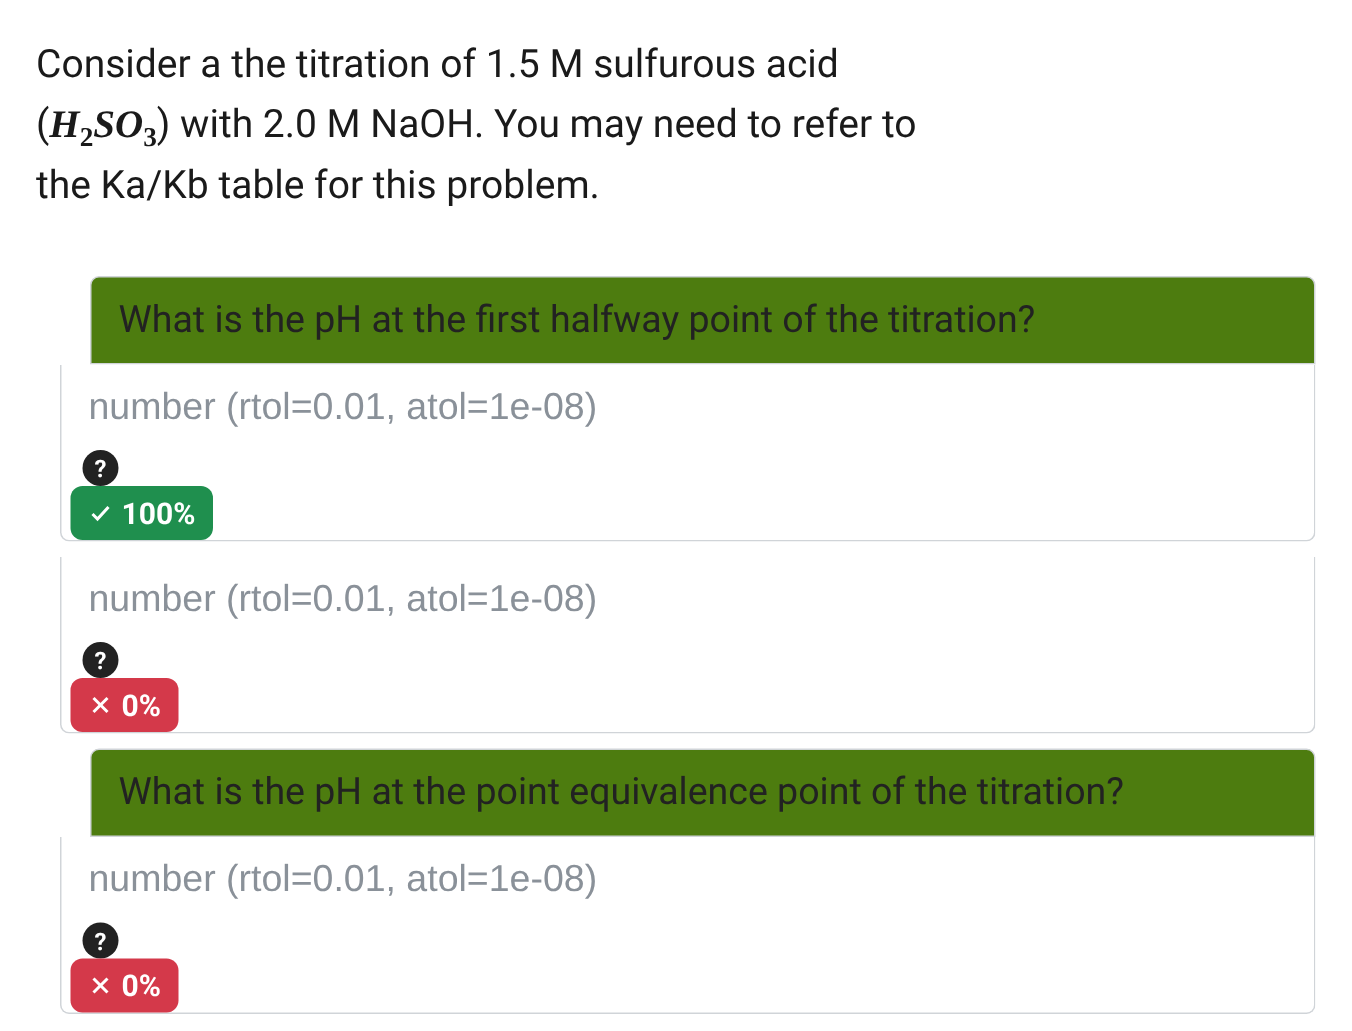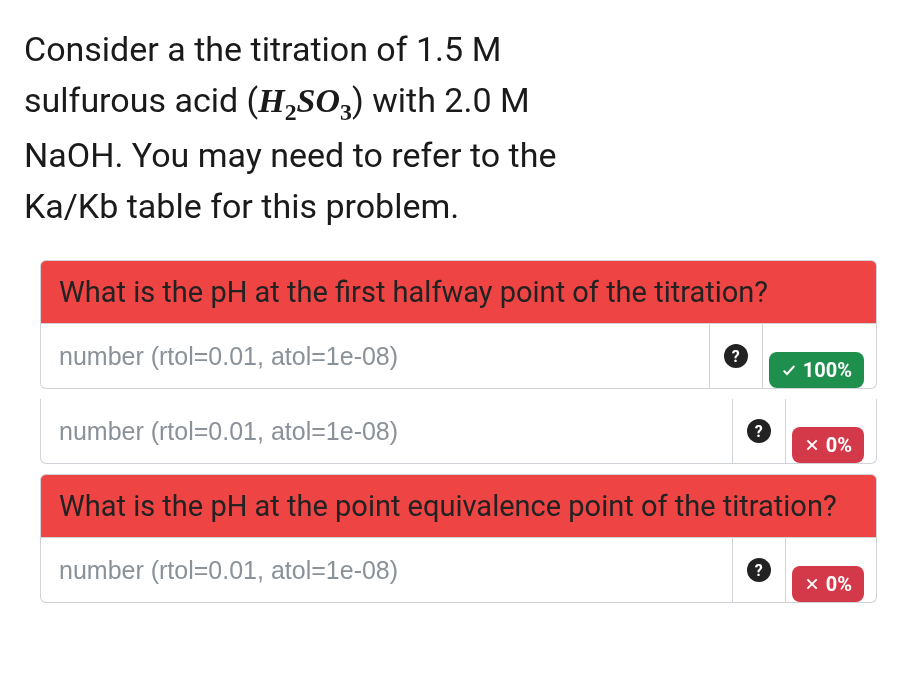--- a/index.html
+++ b/index.html
@@ -8,58 +8,60 @@
       padding: 0;
     }
     body {
       font-family: -apple-system, BlinkMacSystemFont, "Segoe UI", Roboto, Helvetica, Arial, sans-serif;
       color: #1a1a1a;
       background: #ffffff;
       padding: 24px;
       width: 901px;
     }
     .problem-statement {
-      font-size: 34px;
+      font-size: 26px;
       line-height: 1.5;
-      margin-bottom: 28px;
+      margin-bottom: 40px;
       max-width: 600px;
     }
     .formula {
       font-family: "Times New Roman", serif;
       font-weight: bold;
       font-style: italic;
     }
     .formula sub {
       font-size: 0.7em;
       font-style: normal;
       font-weight: bold;
       vertical-align: sub;
     }
     .questions {
       display: flex;
       flex-direction: column;
       gap: 0;
       margin-left: 16px;
     }
     .question-prompt {
-      background: #ef4444;
+      background: #4d7c0f;
       border: 1px solid #d0d4d8;
       border-radius: 6px 6px 0 0;
       padding: 14px 18px;
-      font-size: 29px;
+      font-size: 25px;
       color: #222;
+      margin-left: 20px;
     }
     .question-input-row {
       display: flex;
       align-items: stretch;
       border: 1px solid #d0d4d8;
       border-top: none;
       border-radius: 0 0 6px 6px;
       margin-bottom: 10px;
       background: #ffffff;
+      flex-direction: column;
     }
     .question-input {
       flex: 1;
       border: none;
       outline: none;
       font-size: 25px;
       padding: 14px 18px;
       color: #222;
       background: transparent;
     }
@@ -85,21 +87,20 @@
       align-items: center;
       justify-content: center;
       font-weight: bold;
       font-size: 16px;
       cursor: pointer;
     }
     .badge-cell {
       display: flex;
       align-items: center;
       padding: 0 12px 0 6px;
-      margin-top: 28px;
     }
     .badge {
       display: inline-flex;
       align-items: center;
       gap: 6px;
       padding: 6px 12px;
       border-radius: 8px;
       font-size: 20px;
       font-weight: 700;
       color: #fff;

